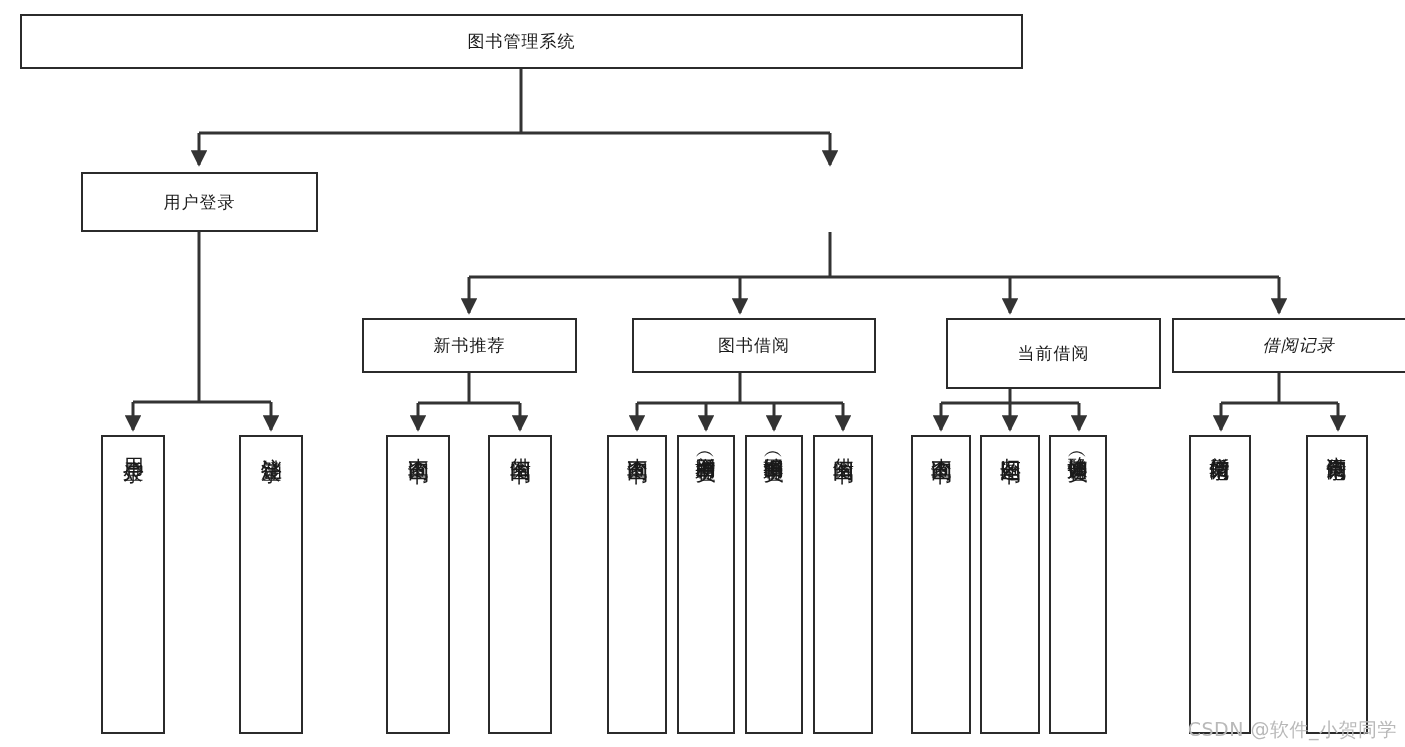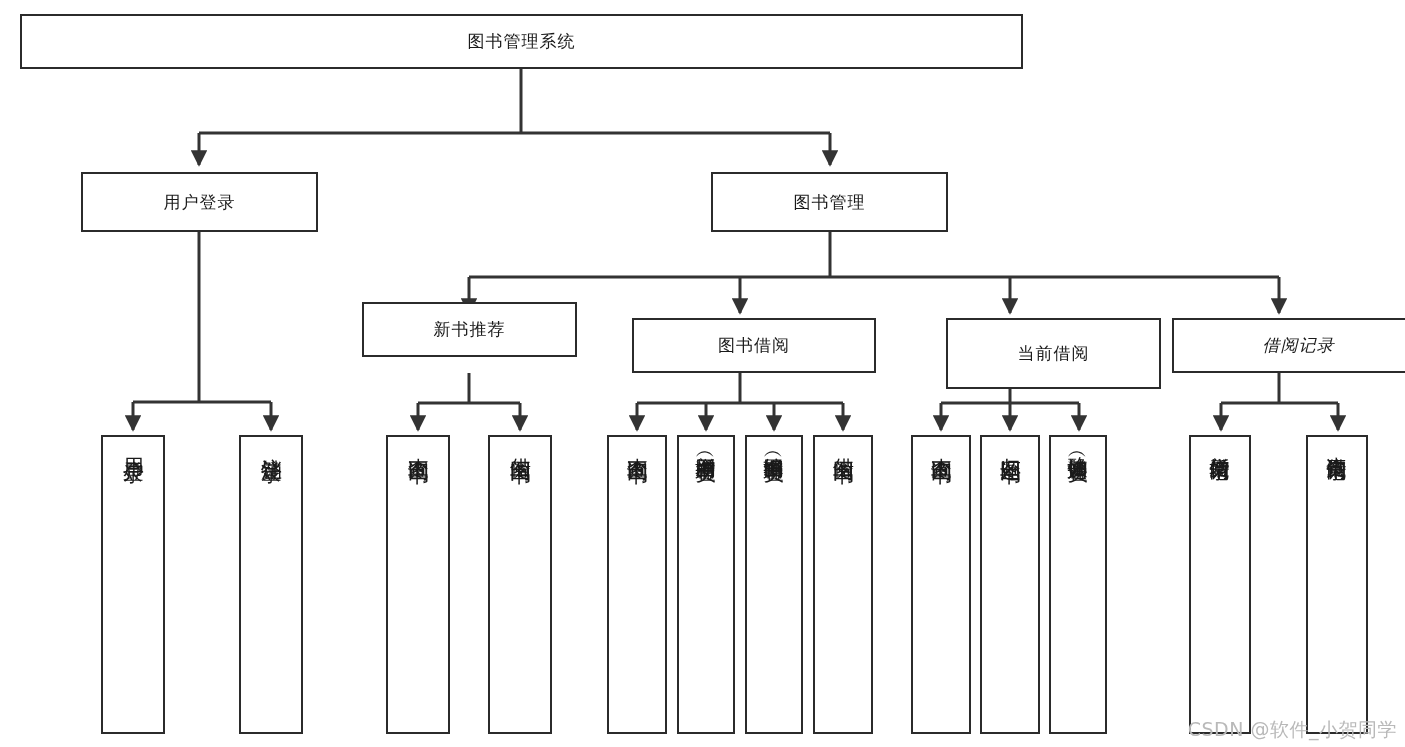--- a/index.html
+++ b/index.html
@@ -118,25 +118,22 @@
     </g>
   </svg>
 
   <div class="node node-h" style="left:20px; top:14px; width:1003px; height:55px;">
     <span>图书管理系统</span>
   </div>
 
   <div class="node node-h" style="left:81px; top:172px; width:237px; height:60px;">
     <span>用户登录</span>
   </div>
-  <div class="node node-h" style="left:711px; top:172px; width:237px; height:60px;">
-    <span>图书管理</span>
-  </div>
 
-  <div class="node node-h" style="left:362px; top:302px; width:215px; height:55px;">
+  <div class="node node-h" style="left:362px; top:318px; width:215px; height:55px;">
     <span>新书推荐</span>
   </div>
   <div class="node node-h" style="left:632px; top:318px; width:244px; height:55px;">
     <span>图书借阅</span>
   </div>
   <div class="node node-h" style="left:946px; top:318px; width:215px; height:71px;">
     <span>当前借阅</span>
   </div>
   <div class="node node-h" style="left:1172px; top:318px; width:253px; height:55px;font-style:italic;">
     <span>借阅记录</span>

